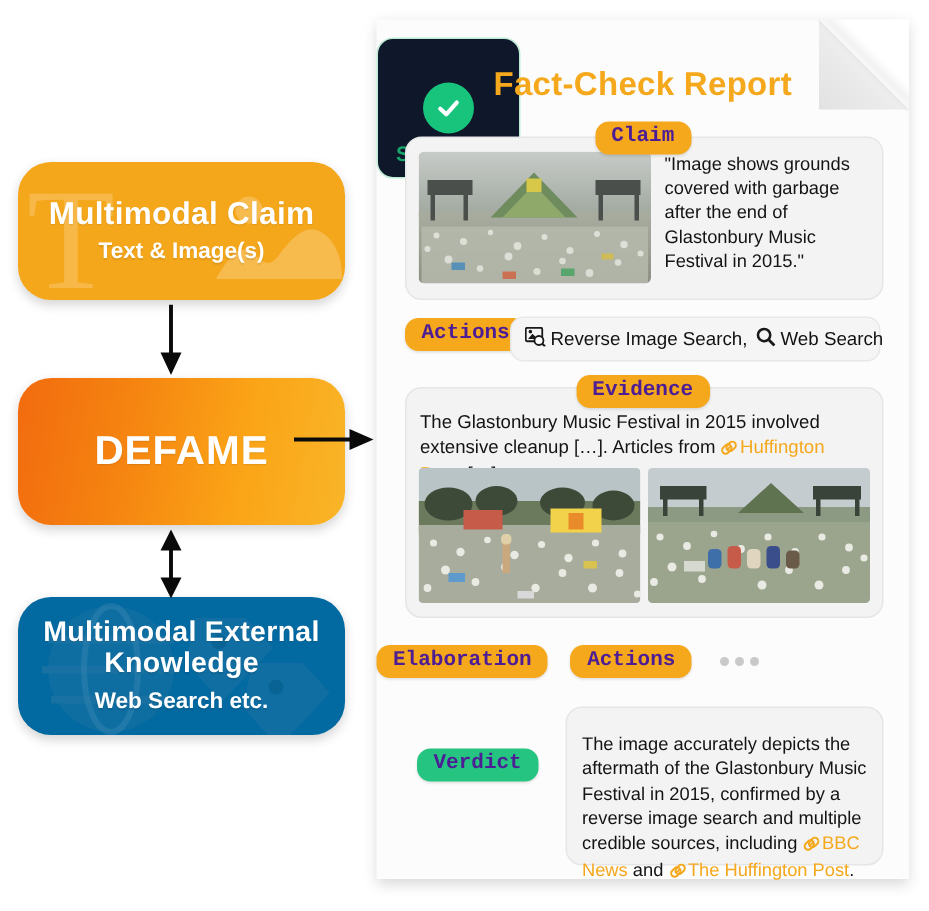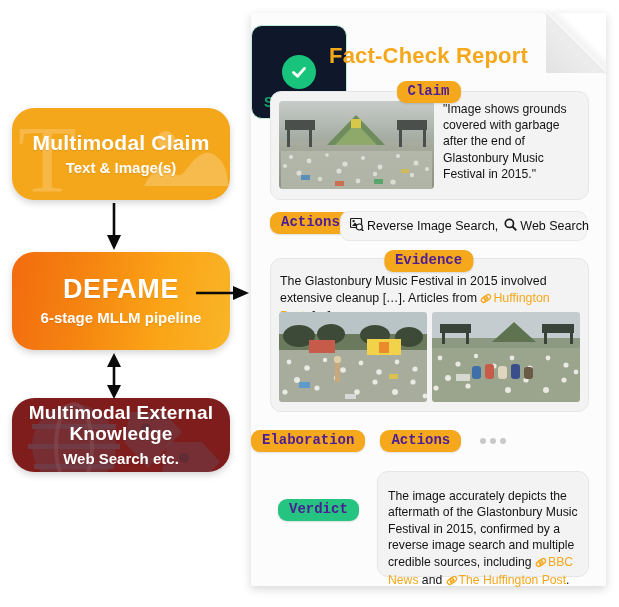--- a/index.html
+++ b/index.html
@@ -33,21 +33,21 @@
         color:rgba(255,255,255,.20);line-height:1;font-weight:normal;}
   #wm-pic{right:-2px;top:6px;width:92px;height:86px;opacity:.22;}
 
   
   #blk-defame{top:252px;height:98px;
     background:linear-gradient(100deg,#F26B0F 0%,#F58410 33%,#FBA417 68%,#F9B528 100%);}
   #blk-defame .t1{font-size:27px;letter-spacing:.6px;}
   #blk-defame .t2{font-size:15px;line-height:1.16;}
 
   
-  #blk-know{top:398px;height:74px;background:#7f1d1d;}
+  #blk-know{top:398px;height:92px;background:#0369a1;}
   #wm-know{position:absolute;inset:0;z-index:1;opacity:.30;pointer-events:none;}
   #blk-know .t1{font-size:19px;}
   #blk-know .t2{font-size:15px;}
 
   
   .arrow{position:absolute;z-index:4;}
   #arr-1{left:104px;top:203px;}
   #arr-2{left:104px;top:353px;}
   #arr-3{left:196px;top:283px;}
 
@@ -153,21 +153,20 @@
     <div class="t2">Text &amp; Image(s)</div>
   </div>
 
   <svg class="arrow" id="arr-1" width="20" height="48" viewBox="0 0 20 48">
     <line x1="10" y1="0" x2="10" y2="36" stroke="#0a0a0a" stroke-width="2.6"></line>
     <polygon points="10,47 3,32 17,32" fill="#0a0a0a"></polygon>
   </svg>
 
   <div class="blk" id="blk-defame">
     <div class="t1">DEFAME</div>
-    <div class="t2">6-stage MLLM pipeline</div>
   </div>
 
   <svg class="arrow" id="arr-2" width="20" height="46" viewBox="0 0 20 46">
     <line x1="10" y1="9" x2="10" y2="37" stroke="#0a0a0a" stroke-width="2.6"></line>
     <polygon points="10,0 3,14 17,14" fill="#0a0a0a"></polygon>
     <polygon points="10,46 3,32 17,32" fill="#0a0a0a"></polygon>
   </svg>
 
   <svg class="arrow" id="arr-3" width="54" height="20" viewBox="0 0 54 20">
     <line x1="0" y1="10" x2="40" y2="10" stroke="#0a0a0a" stroke-width="2.6"></line>

